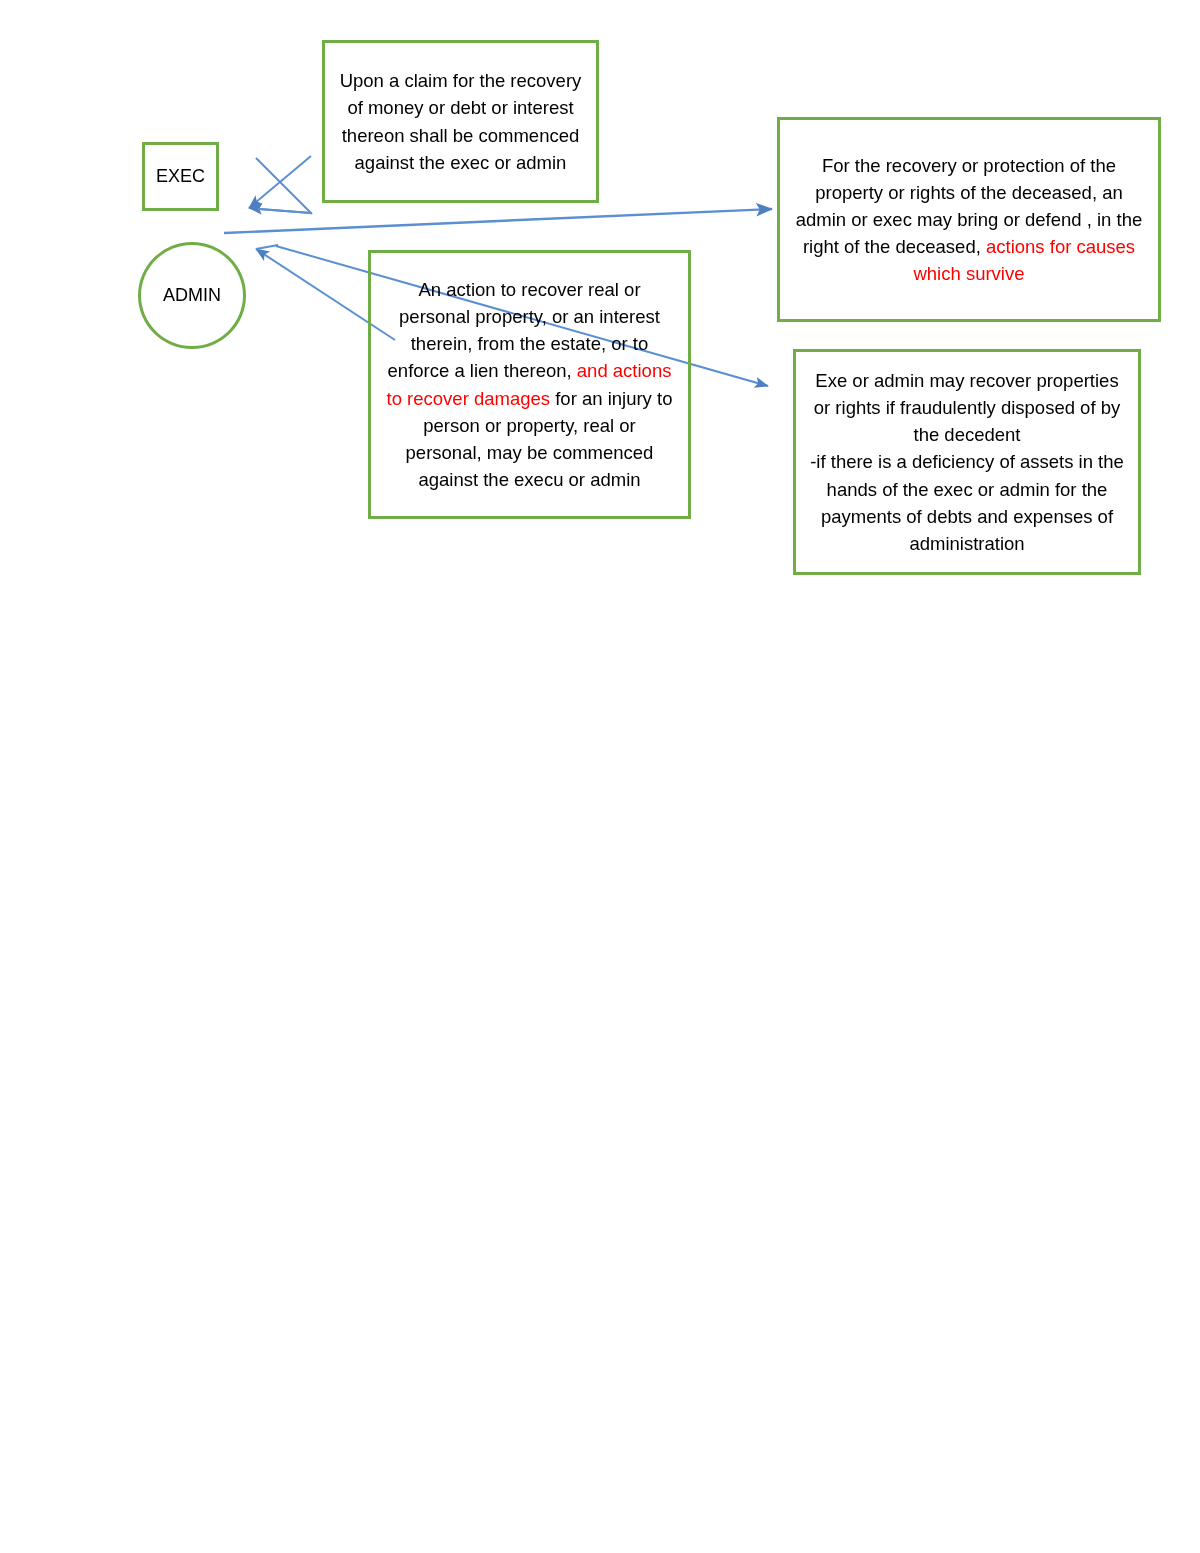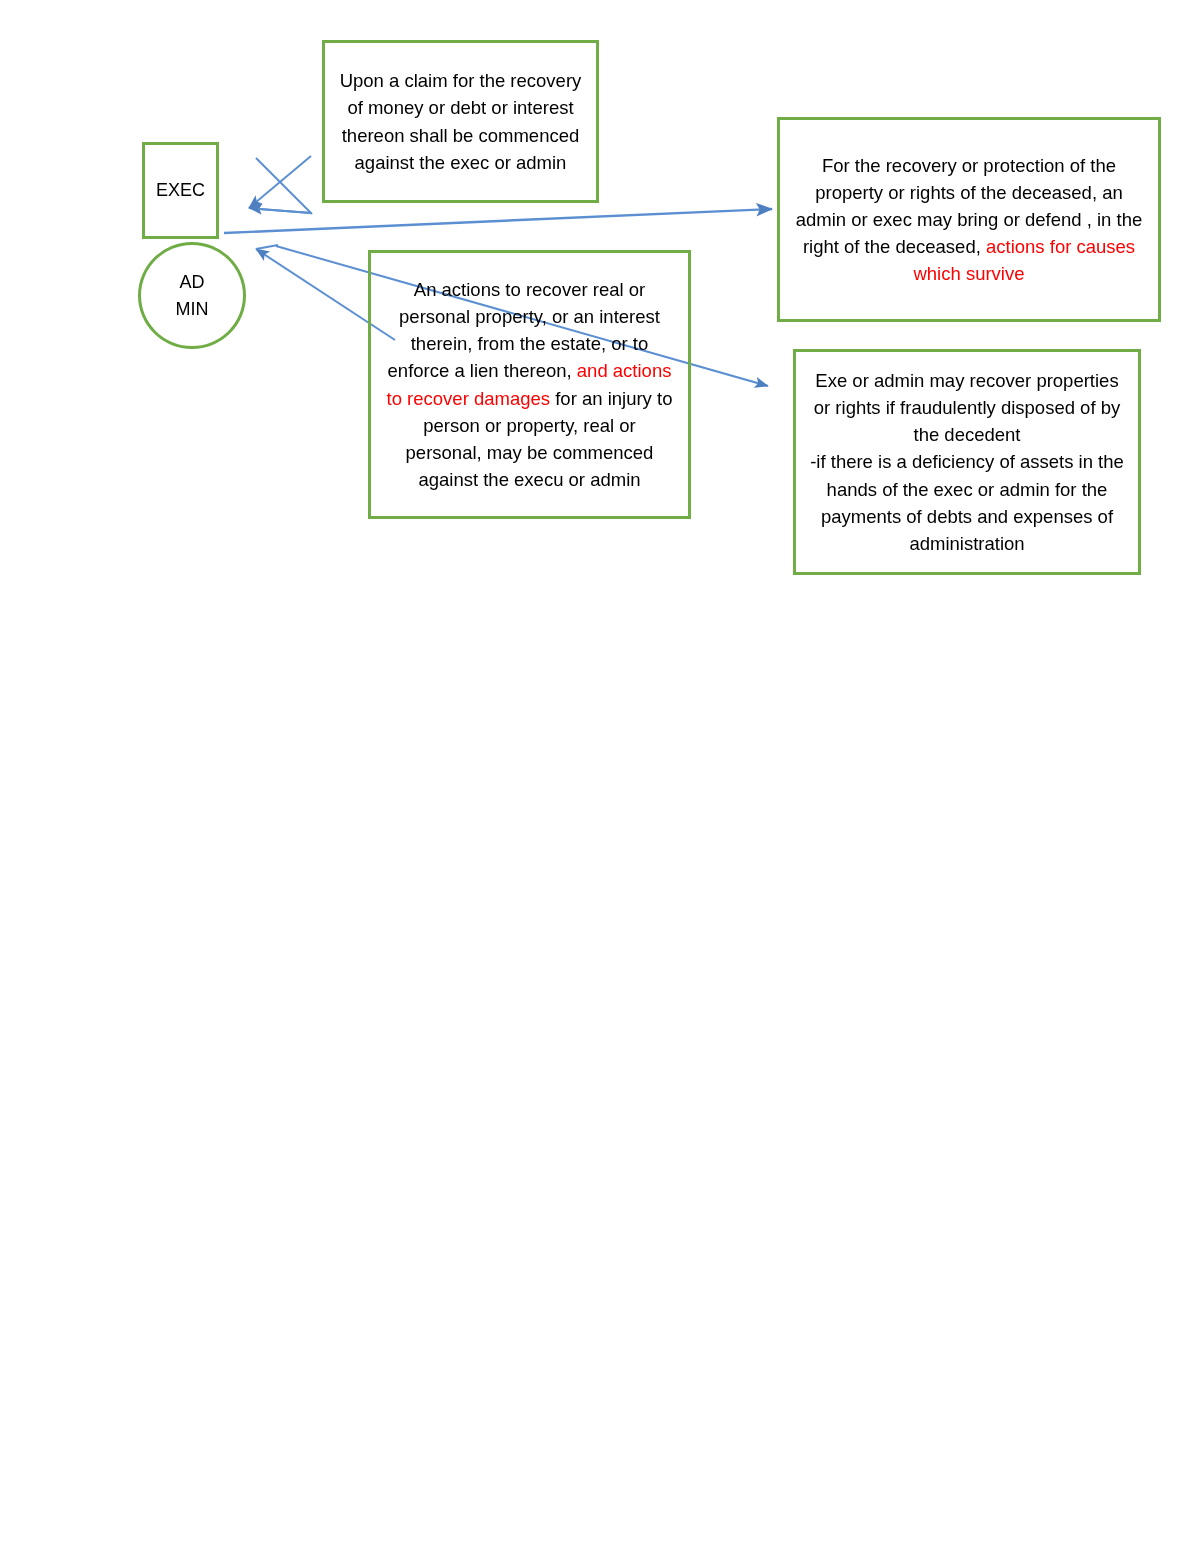--- a/index.html
+++ b/index.html
@@ -37,21 +37,21 @@
     justify-content: center;
     text-align: center;
   }
   .node-ellipse {
     position: absolute;
     box-sizing: border-box;
     background: #ffffff;
     border: 3px solid #70AD47;
     border-radius: 50%;
     display: flex;
-    flex-direction: column;
+    flex-direction: row;
     align-items: center;
     justify-content: center;
     text-align: center;
   }
   .text-box {
     position: absolute;
     box-sizing: border-box;
     background: transparent;
     border: 3px solid #70AD47;
     display: flex;
@@ -73,21 +73,21 @@
   .hl-red {
     color: #FF0000;
   }
   .node-label {
     font-size: 18px;
     line-height: 1.5;
     color: #000000;
   }
 
   
-  #exec-node     { left: 142px; top: 142px;  width: 77px;  height: 97px; }
+  #exec-node     { left: 142px; top: 142px;  width: 77px;  height: 69px; }
   #admin-node    { left: 138px; top: 242px;  width: 108px; height: 107px; }
   #box-claim     { left: 322px; top: 40px;   width: 277px; height: 163px; }
   #box-recovery  { left: 777px; top: 117px;  width: 384px; height: 205px; }
   #box-action    { left: 368px; top: 250px;  width: 323px; height: 269px; }
   #box-fraud     { left: 793px; top: 349px;  width: 348px; height: 226px; }
 </style>
 </head>
 <body>
 
 <div id="canvas">
@@ -139,21 +139,21 @@
   </div>
 
   <div id="box-recovery" class="text-box">
     <p class="tb-para">
       <span>For the recovery or protection of the property or rights of the deceased, an admin or exec may bring or defend , in the right of the deceased, </span><span class="hl-red">actions for causes which survive</span>
     </p>
   </div>
 
   <div id="box-action" class="text-box">
     <p class="tb-para">
-      <span>An actions to recover real or personal property, or an interest therein, from the estate, or to enforce  a lien thereon, </span><span class="hl-red">and actions to recover damages</span><span> for an injury to person or property, real or personal, may be commenced against the execu or admin</span>
+      <span>An action to recover real or personal property, or an interest therein, from the estate, or to enforce  a lien thereon, </span><span class="hl-red">and actions to recover damages</span><span> for an injury to person or property, real or personal, may be commenced against the execu or admin</span>
     </p>
   </div>
 
   <div id="box-fraud" class="text-box">
     <p class="tb-para">
       <span>Exe or admin may recover properties or rights if fraudulently disposed of by the decedent</span>
     </p>
     <p class="tb-para">
       <span>-if there is a deficiency of assets in the hands of the exec or admin for the payments of debts and expenses of administration</span>
     </p>

